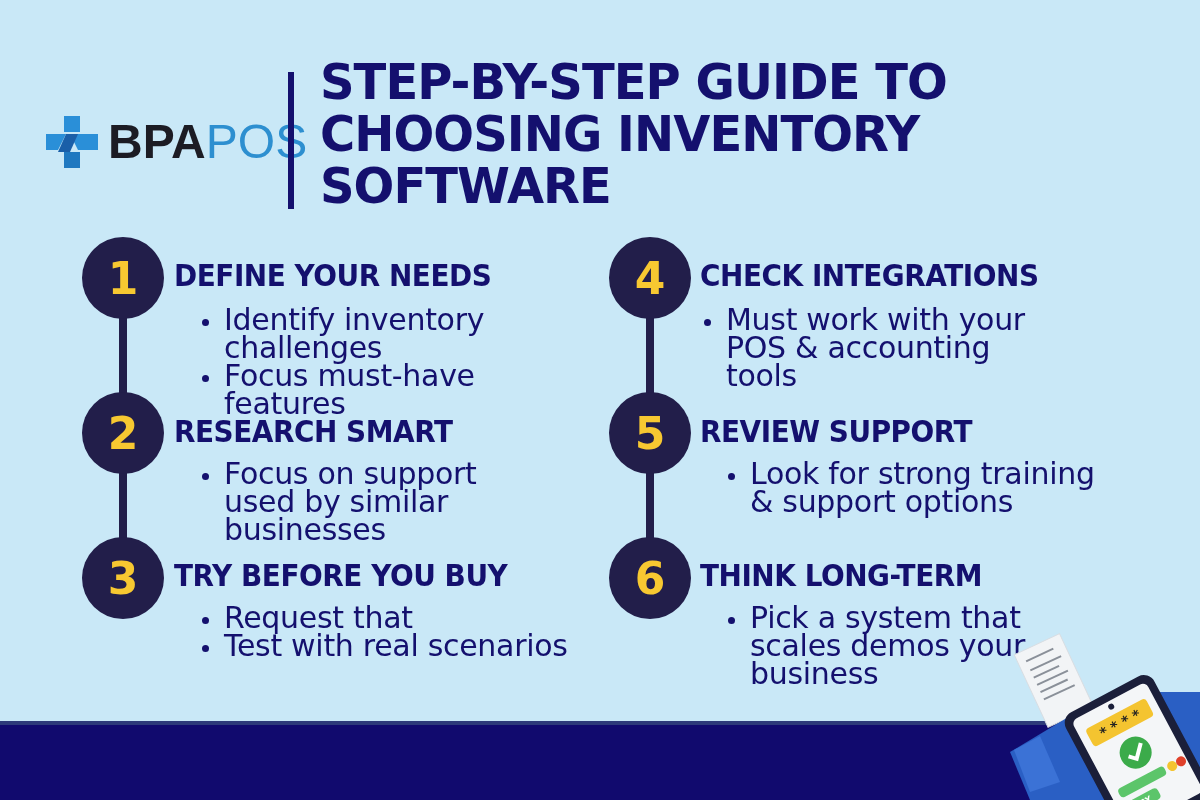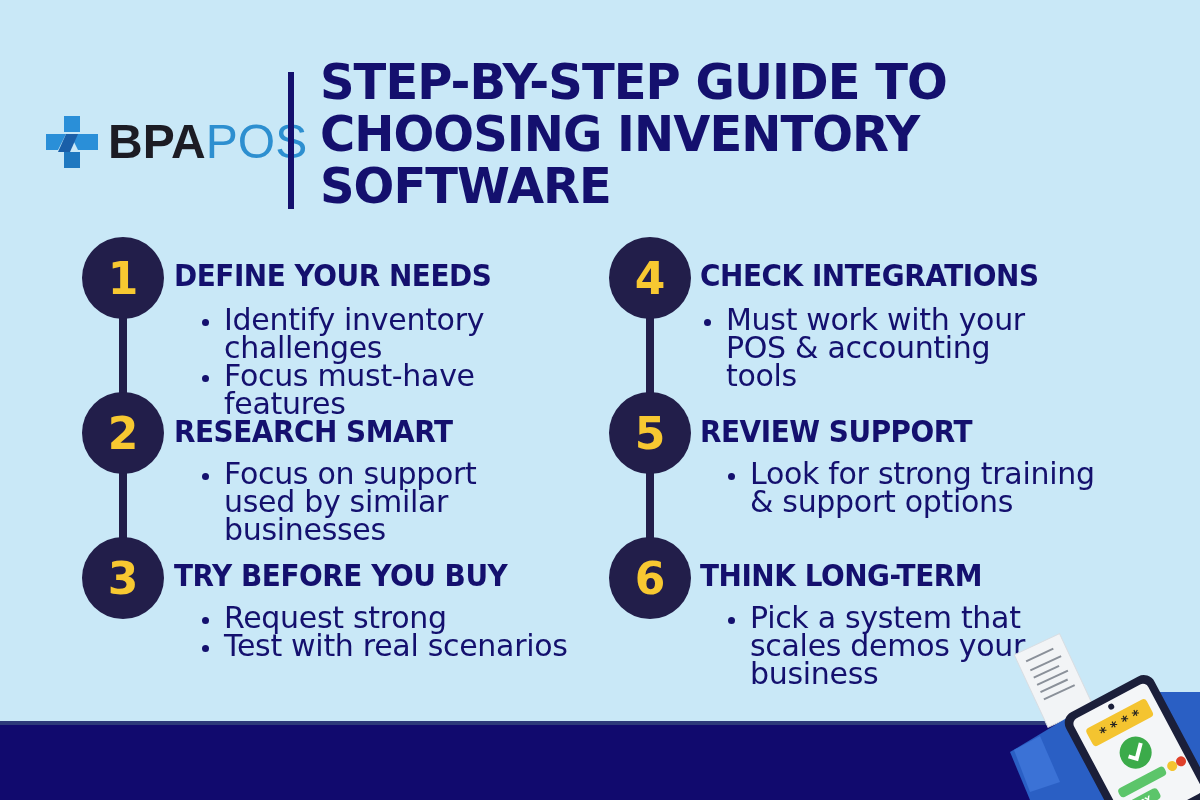--- a/index.html
+++ b/index.html
@@ -91,21 +91,21 @@
   <h2 class="step-title" style="left:174px; top:414px;">RESEARCH SMART</h2>
   <ul class="bullets" style="left:198px; top:460px; width:350px;">
     <li>Focus on support used by similar businesses</li>
   </ul>
 </div>
 
 <div class="step">
   <div class="circle" style="left:82px; top:537px;">3</div>
   <h2 class="step-title" style="left:174px; top:558px;">TRY BEFORE YOU BUY</h2>
   <ul class="bullets" style="left:198px; top:604px; width:380px;">
-    <li>Request strong</li>
+    <li>Request that</li>
     <li>Test with real scenarios</li>
   </ul>
 </div>
 
 <div class="step">
   <div class="circle" style="left:609px; top:237px;">4</div>
   <h2 class="step-title" style="left:700px; top:258px;">CHECK INTEGRATIONS</h2>
   <ul class="bullets" style="left:700px; top:306px; width:370px;">
     <li>Must work with your POS &amp; accounting tools</li>
   </ul>

